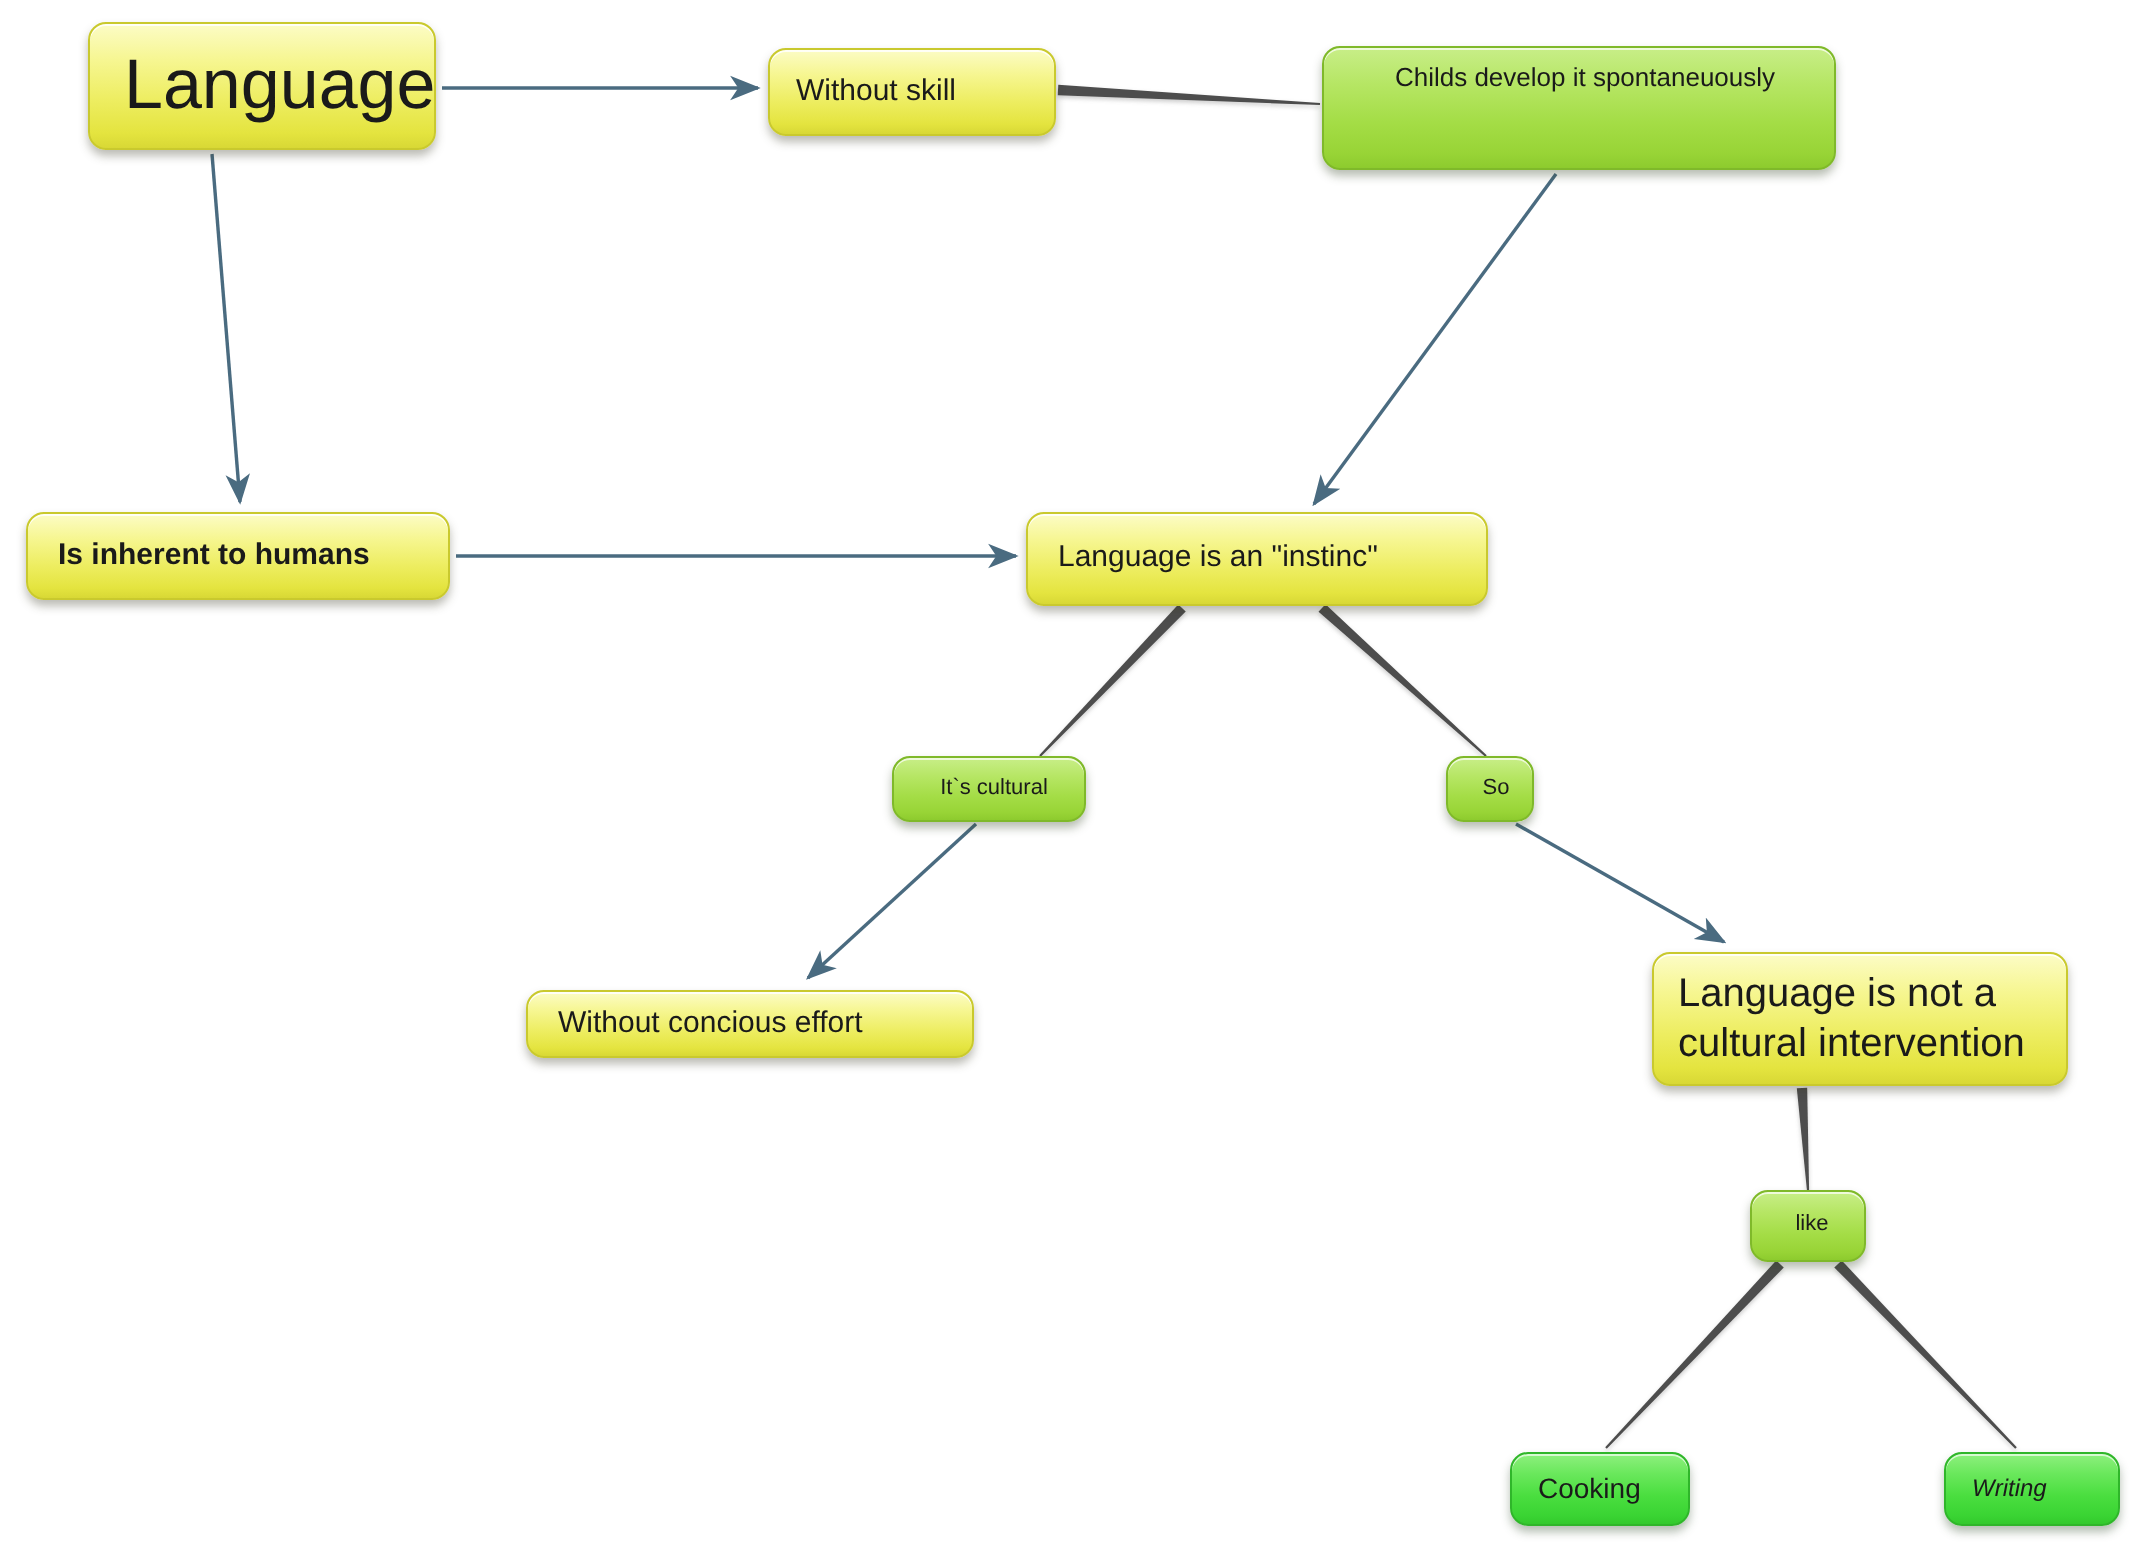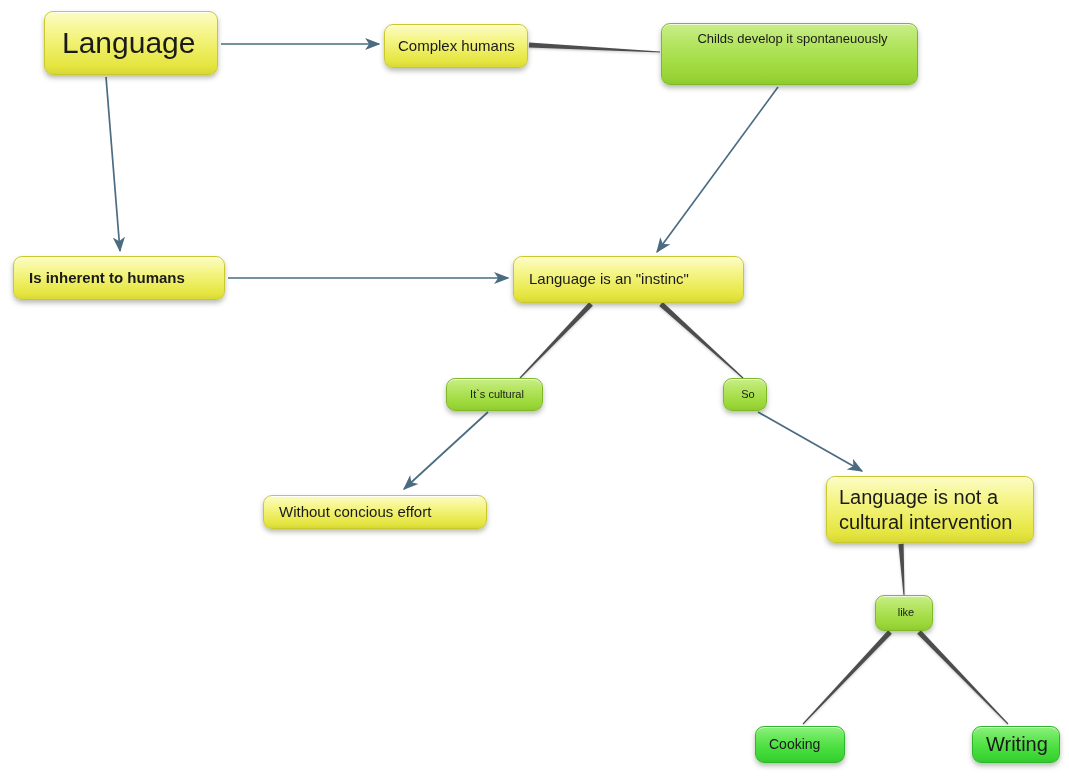--- a/index.html
+++ b/index.html
@@ -111,27 +111,27 @@
         <polygon points="589.1238864040338,302.1999450633298 519.6031298162379,377.61921914801206 520.3968701837621,378.38078085198794 592.8761135959662,305.8000549366702" fill="#4d4d4d" filter="url(#softshadow)"></polygon>
         <polygon points="659.2580922461419,305.9302221056265 742.6315195136069,378.40831621465173 743.3684804863931,377.59168378534827 662.7419077538581,302.0697778943735" fill="#4d4d4d" filter="url(#softshadow)"></polygon>
         <line x1="488" y1="412" x2="404" y2="489" stroke="#4a6b80" stroke-width="1.7" marker-end="url(#arrowhead)"></line>
         <line x1="758" y1="412" x2="862" y2="471" stroke="#4a6b80" stroke-width="1.7" marker-end="url(#arrowhead)"></line>
         <polygon points="898.4044866297451,544.1526772570738 903.4509490947537,595.0322971120734 904.5490509052463,594.9677028879266 903.5955133702549,543.8473227429262" fill="#4d4d4d" filter="url(#softshadow)"></polygon>
         <polygon points="888.110905084881,630.2135732867896 802.6003837679556,723.6221020414363 803.3996162320444,724.3778979585637 891.889094915119,633.7864267132104" fill="#4d4d4d" filter="url(#softshadow)"></polygon>
         <polygon points="917.1313070271136,633.8077573324662 1007.6046995634279,724.3824102049448 1008.3953004365721,723.6175897950552 920.8686929728864,630.1922426675338" fill="#4d4d4d" filter="url(#softshadow)"></polygon>
       </g>
   </svg>
   <div id="node-group">
-      <div class="node yellow" style="left: 44px; top: 11px; width: 174px; height: 64px; font-size: 30px; padding-left: 17px; padding-right: 8px;"><span class="label">Language</span></div>
-      <div class="node yellow" style="left: 384px; top: 24px; width: 144px; height: 44px; font-size: 15px; padding-left: 13px; padding-right: 8px;"><span class="label">Complex humans</span></div>
+      <div class="node yellow" style="left: 44px; top: 11px; width: 174px; height: 64px; font-size: 35px; padding-left: 17px; padding-right: 8px;"><span class="label">Language</span></div>
+      <div class="node yellow" style="left: 384px; top: 24px; width: 144px; height: 44px; font-size: 15px; padding-left: 13px; padding-right: 8px;"><span class="label">Without skill</span></div>
       <div class="node green vtop" style="left: 661px; top: 23px; width: 257px; height: 62px; font-size: 13px; padding-left: 14px; padding-right: 8px; padding-top: 7px;"><span class="label">Childs develop it spontaneuously</span></div>
       <div class="node yellow" style="left: 13px; top: 256px; width: 212px; height: 44px; font-size: 15px; padding-left: 15px; padding-right: 8px; font-weight: bold;"><span class="label">Is inherent to humans</span></div>
       <div class="node yellow" style="left: 513px; top: 256px; width: 231px; height: 47px; font-size: 15px; padding-left: 15px; padding-right: 8px;"><span class="label">Language is an "instinc"</span></div>
       <div class="node green" style="left: 446px; top: 378px; width: 97px; height: 33px; font-size: 11px; padding-left: 13px; padding-right: 8px;"><span class="label">It`s cultural</span></div>
       <div class="node green" style="left: 723px; top: 378px; width: 44px; height: 33px; font-size: 11px; padding-left: 14px; padding-right: 8px;"><span class="label">So</span></div>
       <div class="node yellow" style="left: 263px; top: 495px; width: 224px; height: 34px; font-size: 15px; padding-left: 15px; padding-right: 8px;"><span class="label">Without concious effort</span></div>
       <div class="node yellow" style="left: 826px; top: 476px; width: 208px; height: 67px; font-size: 20px; padding-left: 12px; padding-right: 8px;"><span class="label">Language is not a
 cultural intervention</span></div>
       <div class="node green" style="left: 875px; top: 595px; width: 58px; height: 36px; font-size: 11px; padding-left: 12px; padding-right: 8px;"><span class="label">like</span></div>
       <div class="node brightgreen" style="left: 755px; top: 726px; width: 90px; height: 37px; font-size: 14px; padding-left: 13px; padding-right: 8px;"><span class="label">Cooking</span></div>
-      <div class="node brightgreen" style="left: 972px; top: 726px; width: 88px; height: 37px; font-size: 20px; padding-left: 13px; padding-right: 8px;"><span class="label">Writing</span></div>
+      <div class="node brightgreen" style="left: 972px; top: 726px; width: 88px; height: 37px; font-size: 12px; padding-left: 13px; padding-right: 8px; font-style: italic;"><span class="label">Writing</span></div>
     </div>
 </div>
 
 </body></html>

